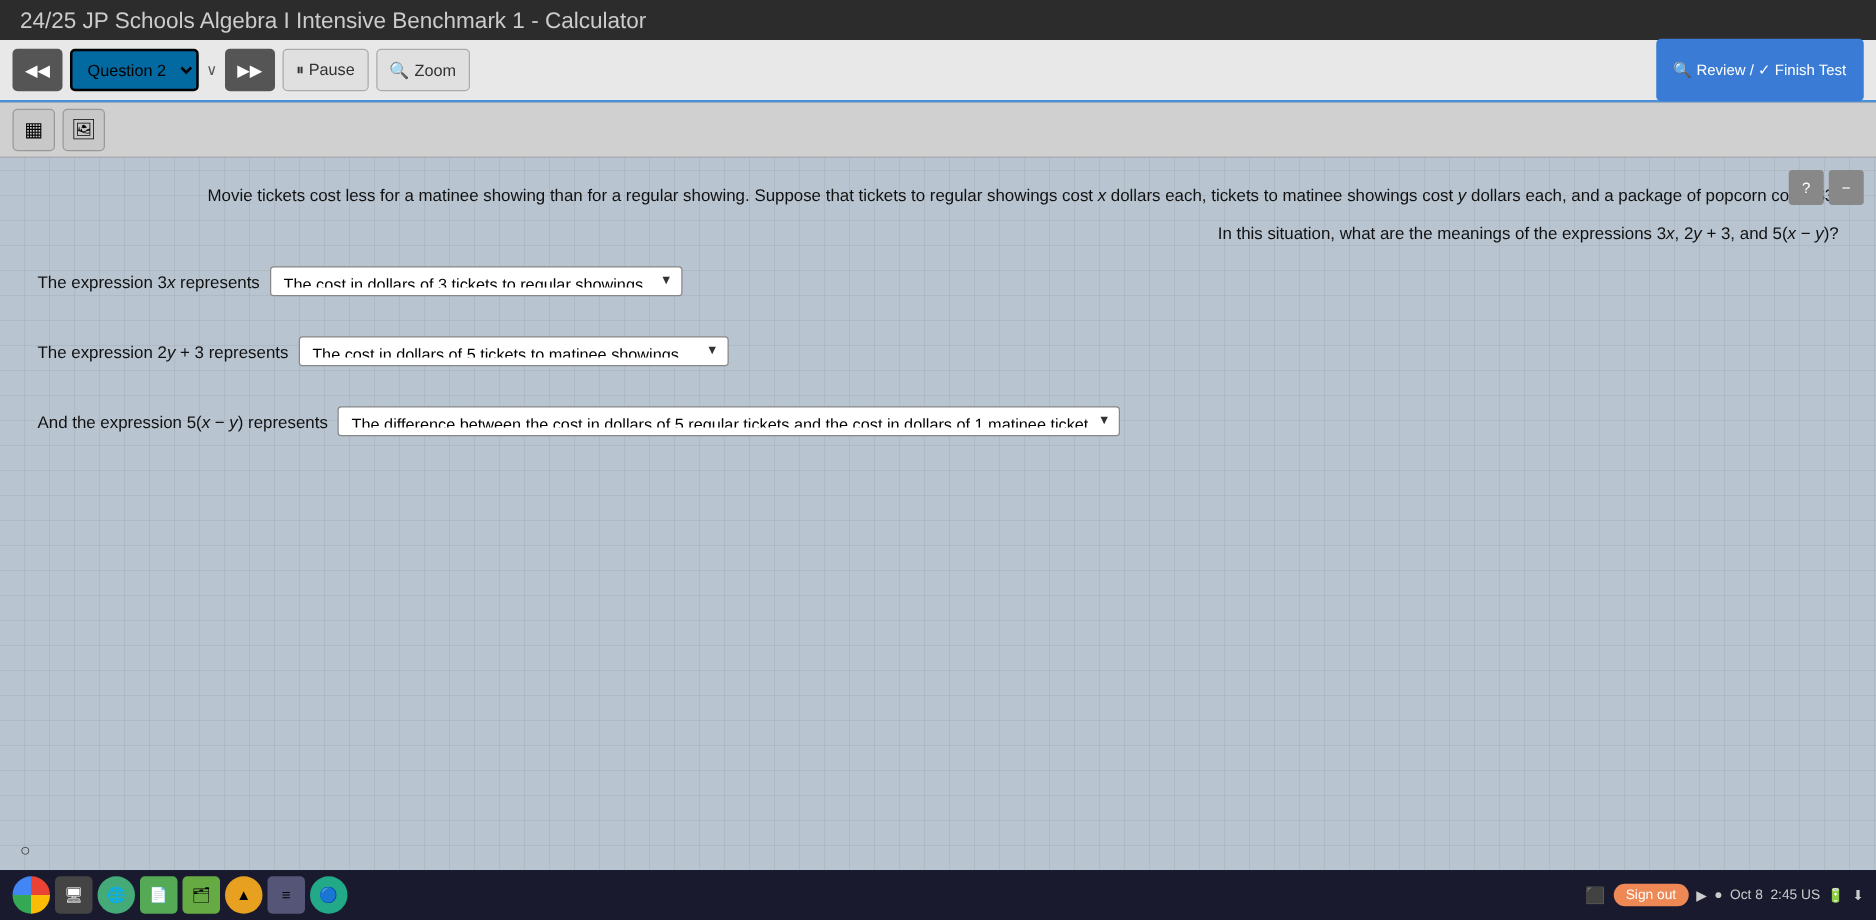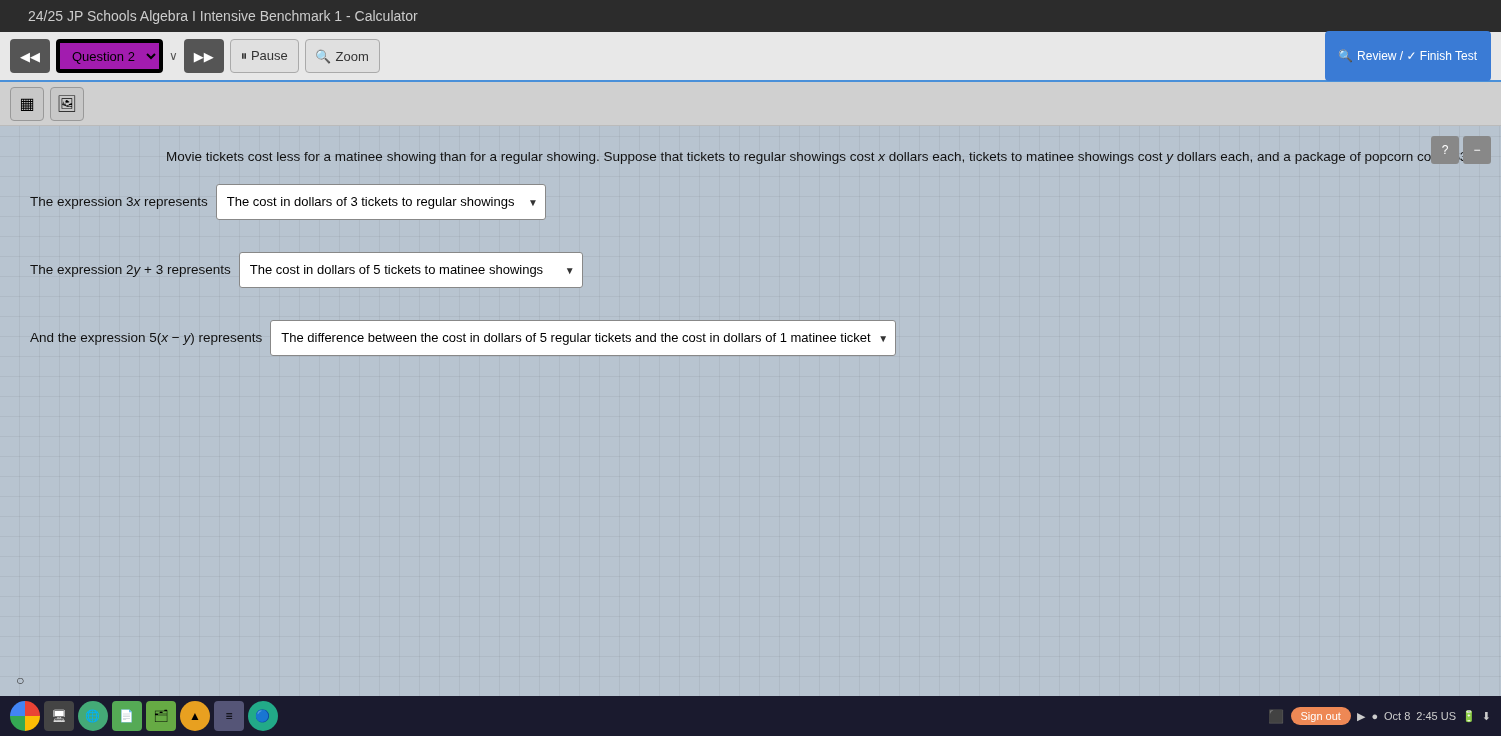--- a/index.html
+++ b/index.html
@@ -9,22 +9,22 @@
       width: 1501px;
       height: 736px;
       overflow: hidden;
       position: relative;
     }
 
     
     .title-bar {
       background: #2c2c2c;
       color: #ccc;
-      font-size: 14px;
-      padding: 6px 28px;
+      font-size: 18px;
+      padding: 6px 16px;
       height: 32px;
       display: flex;
       align-items: center;
     }
 
     
     .nav-bar {
       background: #e8e8e8;
       height: 50px;
       display: flex;
@@ -48,22 +48,22 @@
       height: 34px;
     }
 
     .nav-btn.light {
       background: #e0e0e0;
       color: #333;
       border: 1px solid #aaa;
     }
 
     .question-select {
-      background: #a21caf;
-      border: 4px solid #000000;
+      background: #0369a1;
+      border: 2px solid #000000;
       border-radius: 4px;
       padding: 4px 8px;
       font-size: 13px;
       height: 34px;
       cursor: pointer;
     }
 
     .review-btn {
       margin-left: auto;
       background: #3a7bd5;
@@ -172,21 +172,21 @@
       white-space: nowrap;
     }
 
     .dropdown-select {
       background: white;
       border: 1px solid #888;
       border-radius: 3px;
       padding: 6px 24px 6px 10px;
       font-size: 13px;
       cursor: pointer;
-      height: 36px;
+      height: 24px;
       appearance: none;
       -webkit-appearance: none;
       position: relative;
       min-width: 200px;
     }
 
     .select-wrapper {
       position: relative;
       display: inline-block;
     }
@@ -291,20 +291,23 @@
 <div class="main-content">
 
   <div class="corner-btns">
     <button class="corner-btn">?</button>
     <button class="corner-btn">−</button>
   </div>
 
   <div class="question-text">
     <p>
       Movie tickets cost less for a matinee showing than for a regular showing. Suppose that tickets to regular showings cost <i>x</i> dollars each, tickets to matinee showings cost <i>y</i> dollars each, and a package of popcorn costs $3.
+    </p>
+    <p>
+      In this situation, what are the meanings of the expressions 3<i>x</i>, 2<i>y</i> + 3, and 5(<i>x</i> − <i>y</i>)?
     </p>
   </div>
 
   <div class="statement-row">
     <span class="statement-text">
       The expression 3<i>x</i> represents
     </span>
     <div class="select-wrapper">
       <select class="dropdown-select">
         <option>The cost in dollars of 3 tickets to regular showings</option>

